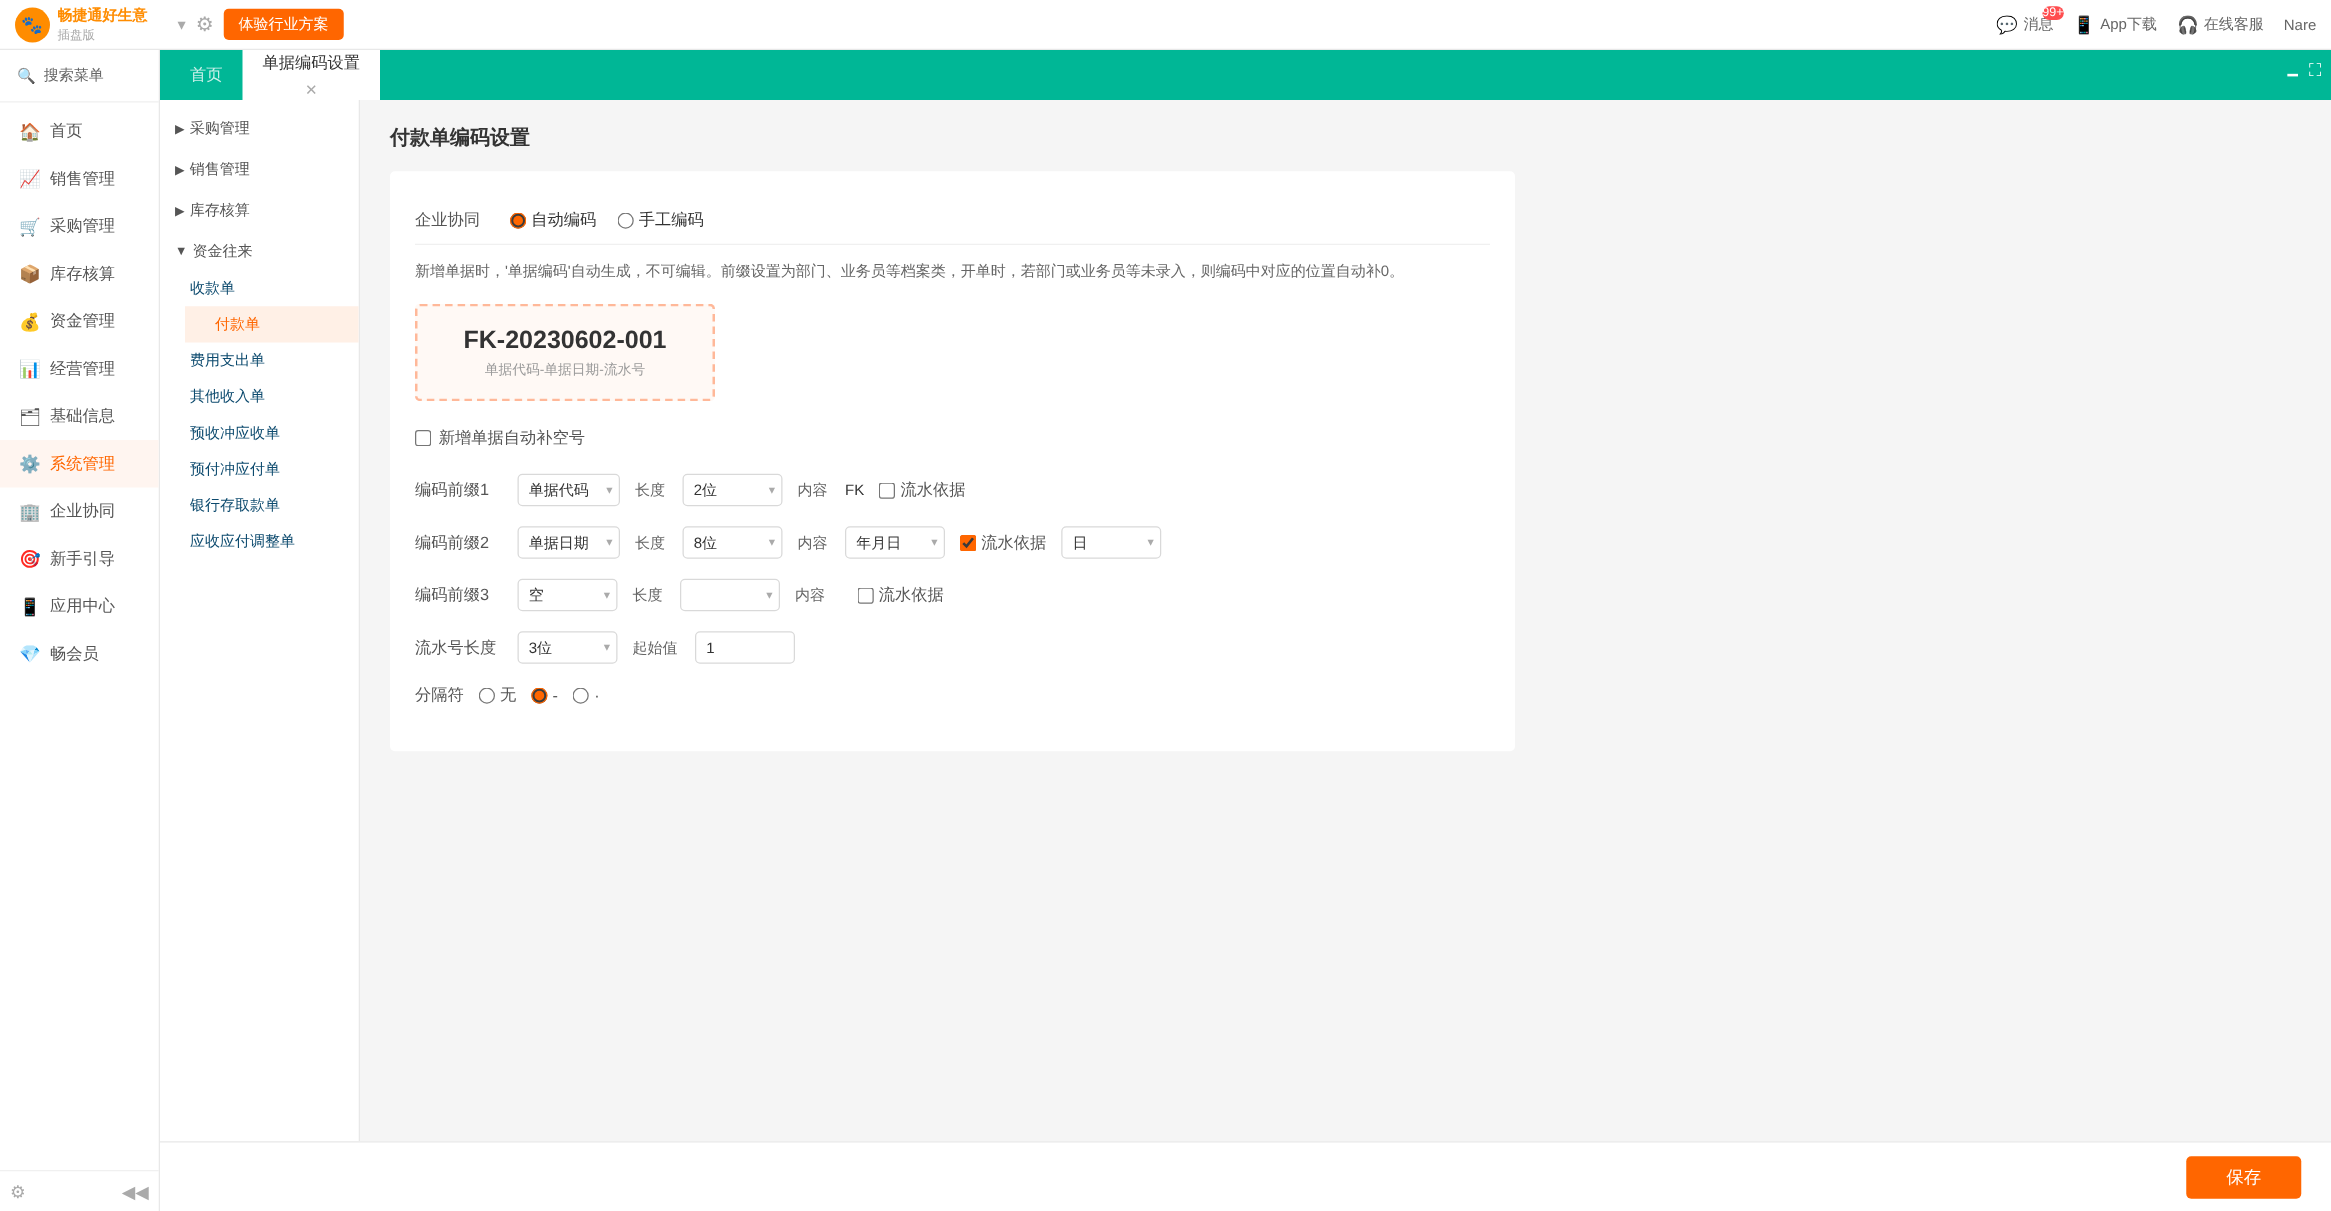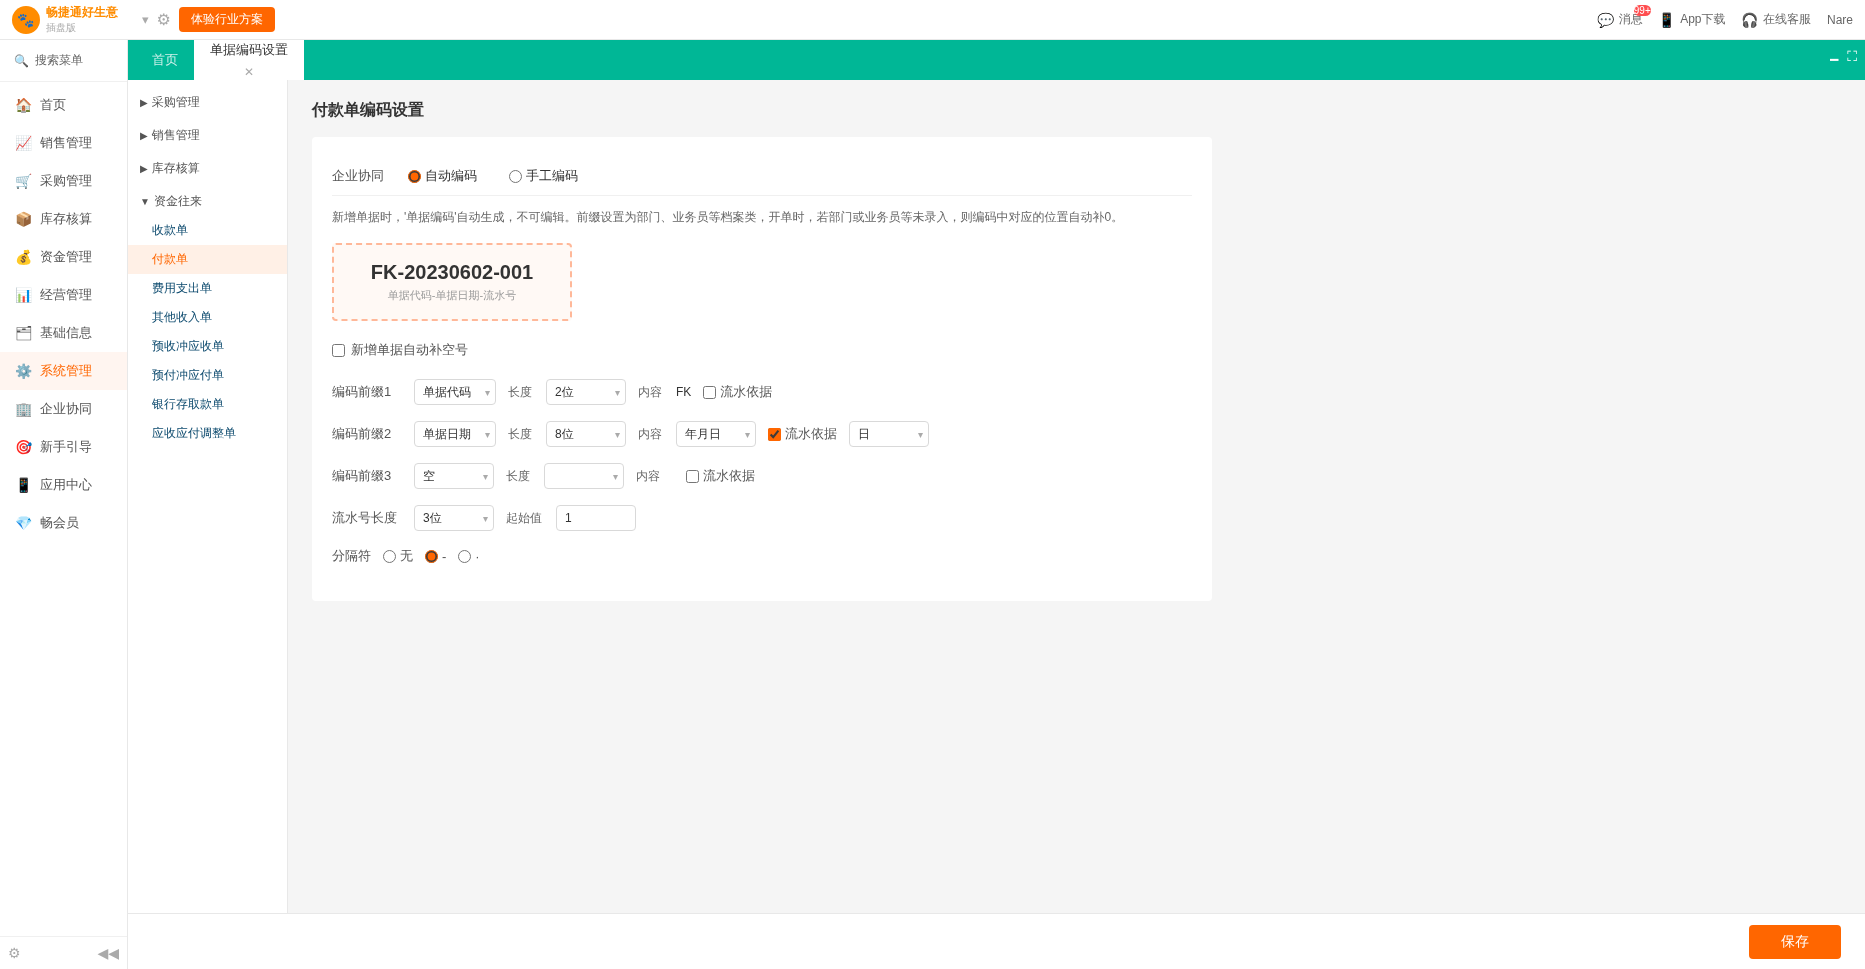--- a/index.html
+++ b/index.html
@@ -38,31 +38,31 @@
 
     
     .content-area { display: flex; flex: 1; overflow: hidden; }
 
     
     .second-sidebar { width: 160px; background: #fff; border-right: 1px solid #e8e8e8; overflow-y: auto; flex-shrink: 0; padding: 8px 0; }
     .second-nav-group { margin-bottom: 4px; }
     .second-nav-header { display: flex; align-items: center; gap: 4px; padding: 6px 12px; color: #555; font-size: 12px; cursor: pointer; }
     .second-nav-header .arrow { font-size: 10px; }
     .second-nav-item { padding: 6px 16px 6px 24px; font-size: 12px; color: #0c4a6e; cursor: pointer; }
-    .second-nav-item.active { color: #ff6600; background: #fff0e6; font-weight: 500; }
+    .second-nav-item.active { color: #ff6600; background: #fff0e6; font-weight: 500; margin-left: 20px; }
 
     
     .main-content { flex: 1; overflow-y: auto; padding: 20px 24px; background: #f5f5f5; }
     .page-title { font-size: 16px; font-weight: 600; color: #333; margin-bottom: 16px; }
 
     
     .card { background: #fff; border-radius: 4px; padding: 20px; }
     .encoding-type { display: flex; align-items: center; gap: 16px; margin-bottom: 12px; padding: 10px 0; border-bottom: 1px solid #f0f0f0; }
     .encoding-label { color: #555; font-size: 13px; margin-right: 8px; }
-    .radio-group { display: flex; align-items: flex-start; gap: 32px; }
+    .radio-group { display: flex; align-items: flex-start; gap: 17px; }
     .radio-item { display: flex; align-items: center; gap: 4px; cursor: pointer; font-size: 13px; }
     .radio-item input[type="radio"] { accent-color: #ff6600; }
 
     .info-text { color: #666; font-size: 12px; margin-bottom: 16px; line-height: 1.6; }
 
     
     .preview-box { border: 2px dashed #ffb899; background: #fff9f5; border-radius: 4px; padding: 16px 20px; display: inline-block; margin-bottom: 20px; min-width: 240px; }
     .preview-code { font-size: 20px; font-weight: 600; color: #333; text-align: center; }
     .preview-desc { font-size: 11px; color: #999; text-align: center; margin-top: 4px; }
 

